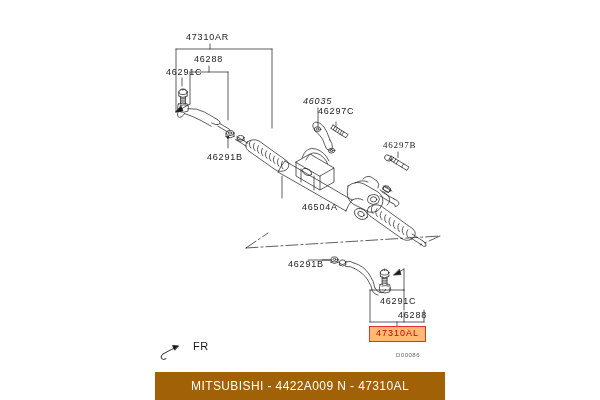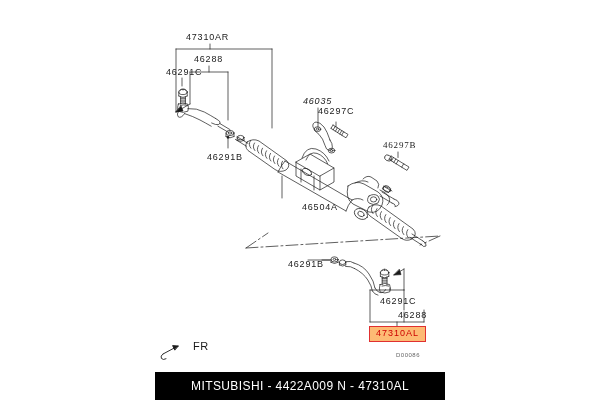--- a/index.html
+++ b/index.html
@@ -52,21 +52,21 @@
     font-size: 6px;
     color: #666666;
     letter-spacing: 0.5px;
   }
   .title-bar {
     position: absolute;
     left: 155px;
     top: 372px;
     width: 290px;
     height: 28px;
-    background: #000000;
+    background: #a16207;
     display: flex;
     align-items: center;
     justify-content: center;
   }
   .title-bar-text {
     color: #ffffff;
     font-family: "Liberation Sans", sans-serif;
     font-size: 12px;
     letter-spacing: 0.4px;
     white-space: nowrap;

